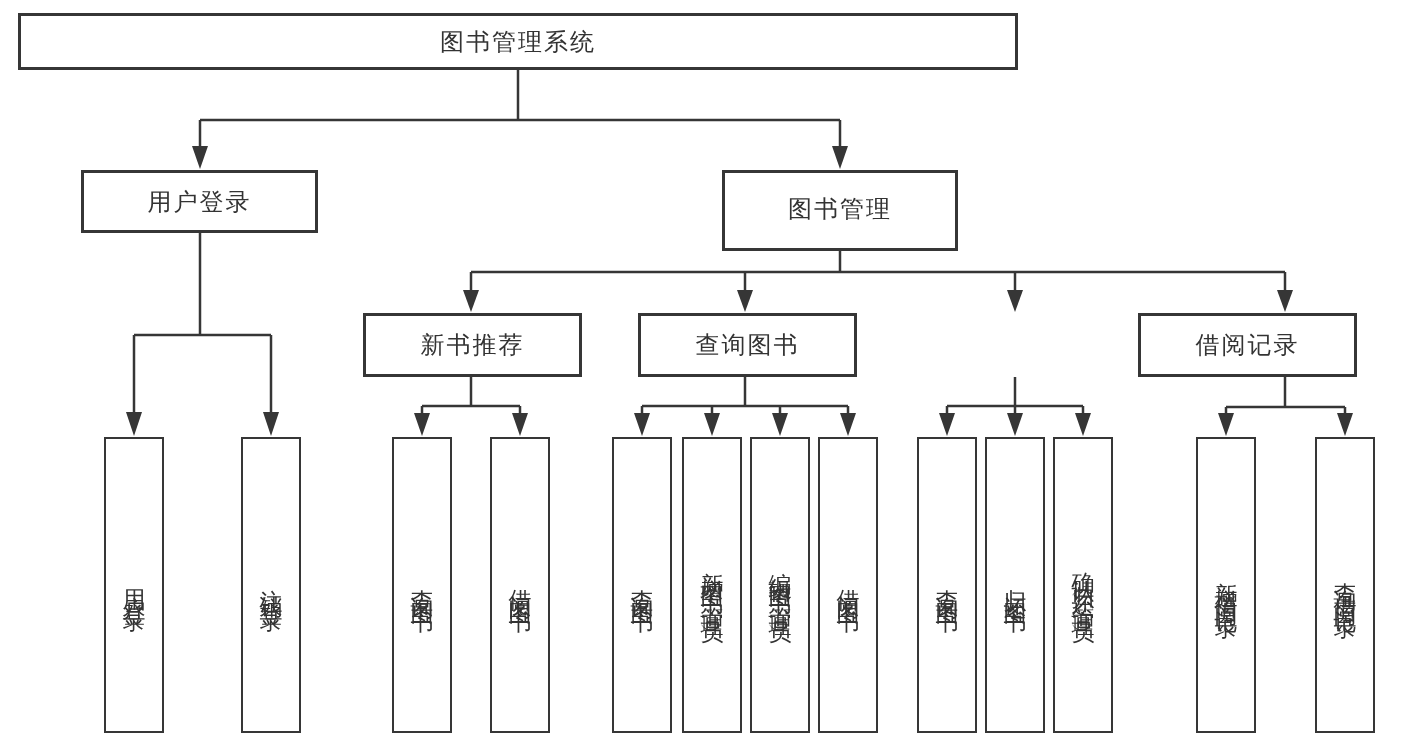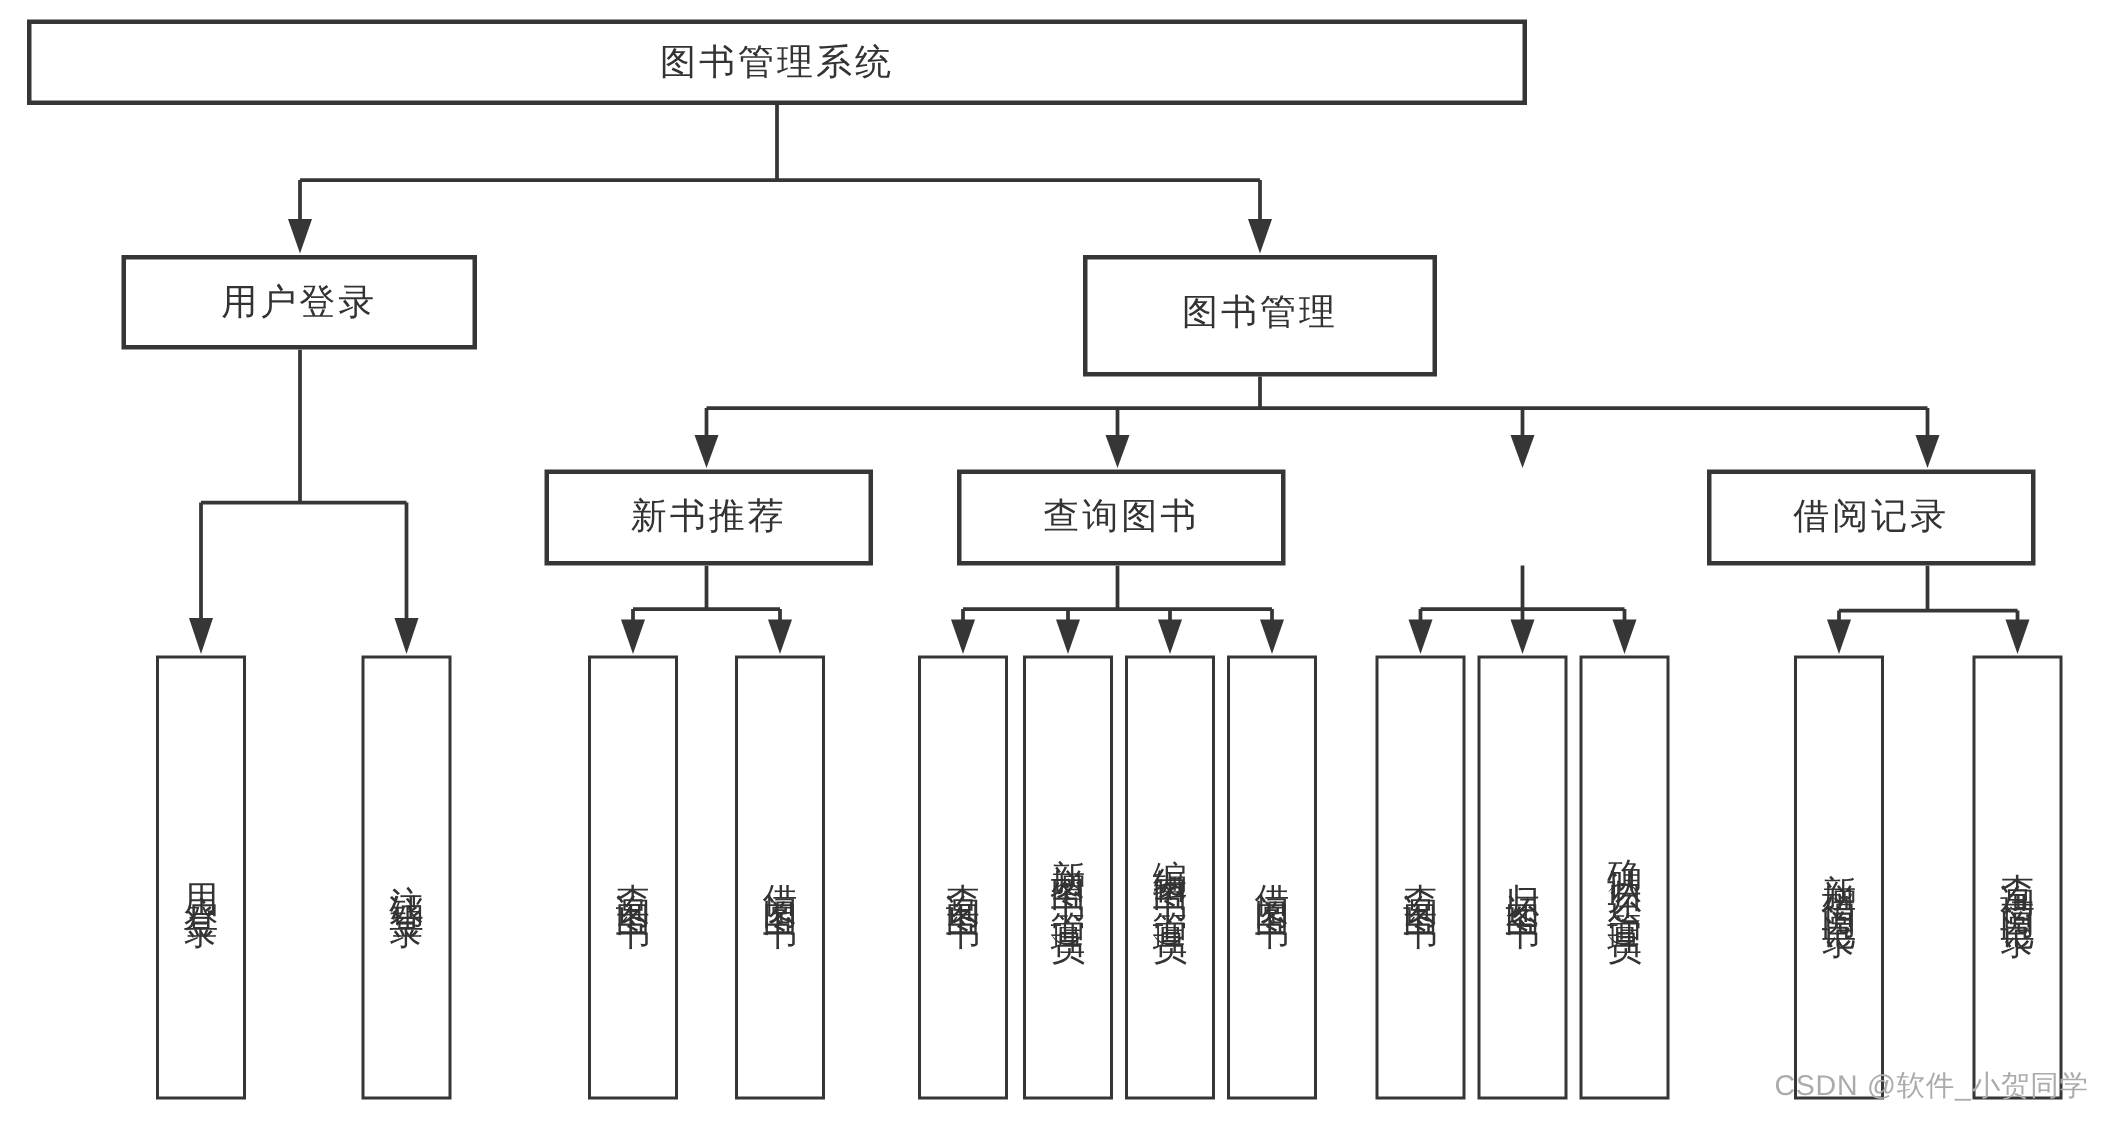--- a/index.html
+++ b/index.html
@@ -176,15 +176,14 @@
   <div class="node v-node leaf-c3">编辑图书（管理员）</div>
   <div class="node v-node leaf-c4">借阅图书</div>
 
   <div class="node v-node leaf-d1">查询图书</div>
   <div class="node v-node leaf-d2">归还图书</div>
   <div class="node v-node leaf-d3">确认归还（管理员）</div>
 
   <div class="node v-node leaf-e1">新增借阅记录</div>
   <div class="node v-node leaf-e2">查询借阅记录</div>
 
-  <div class="watermark">CSDN @软件_小贺同学</div>
 
 </div>
 
 </body></html>

